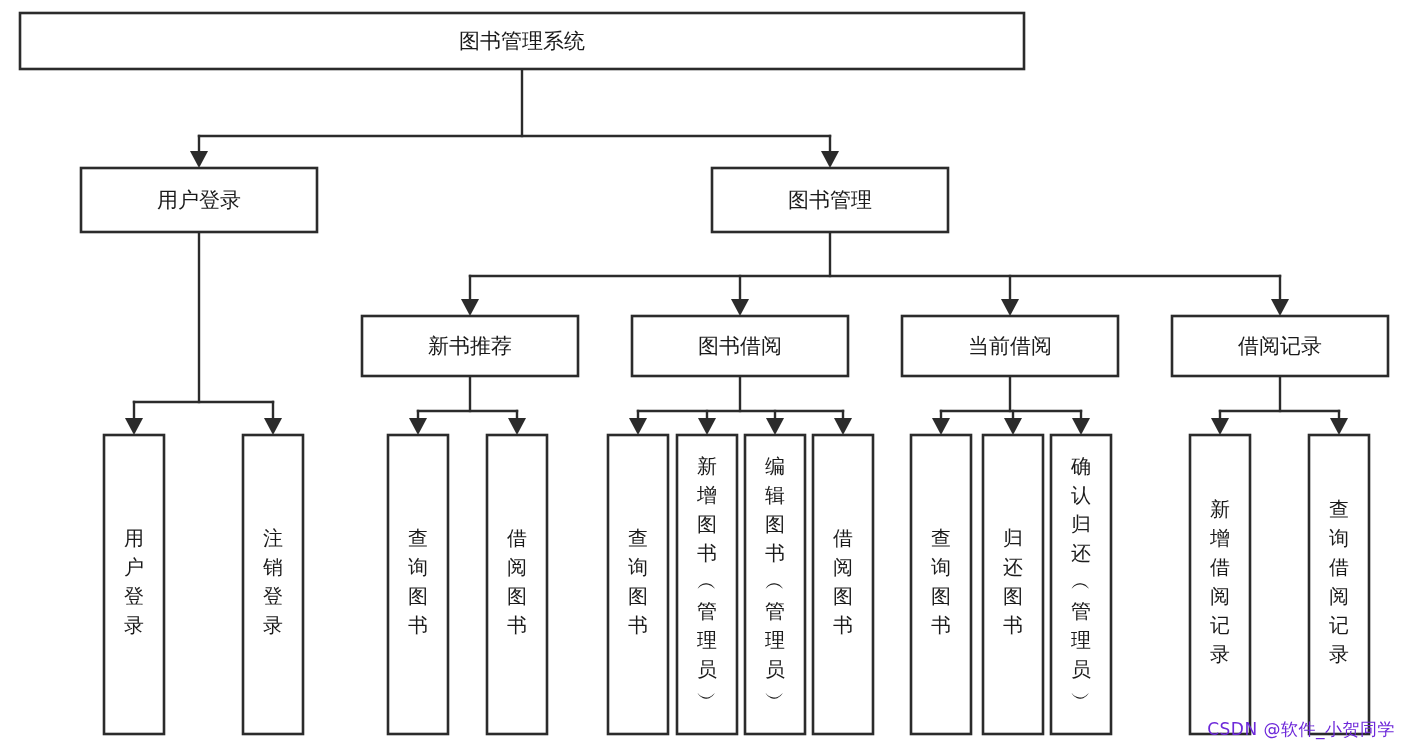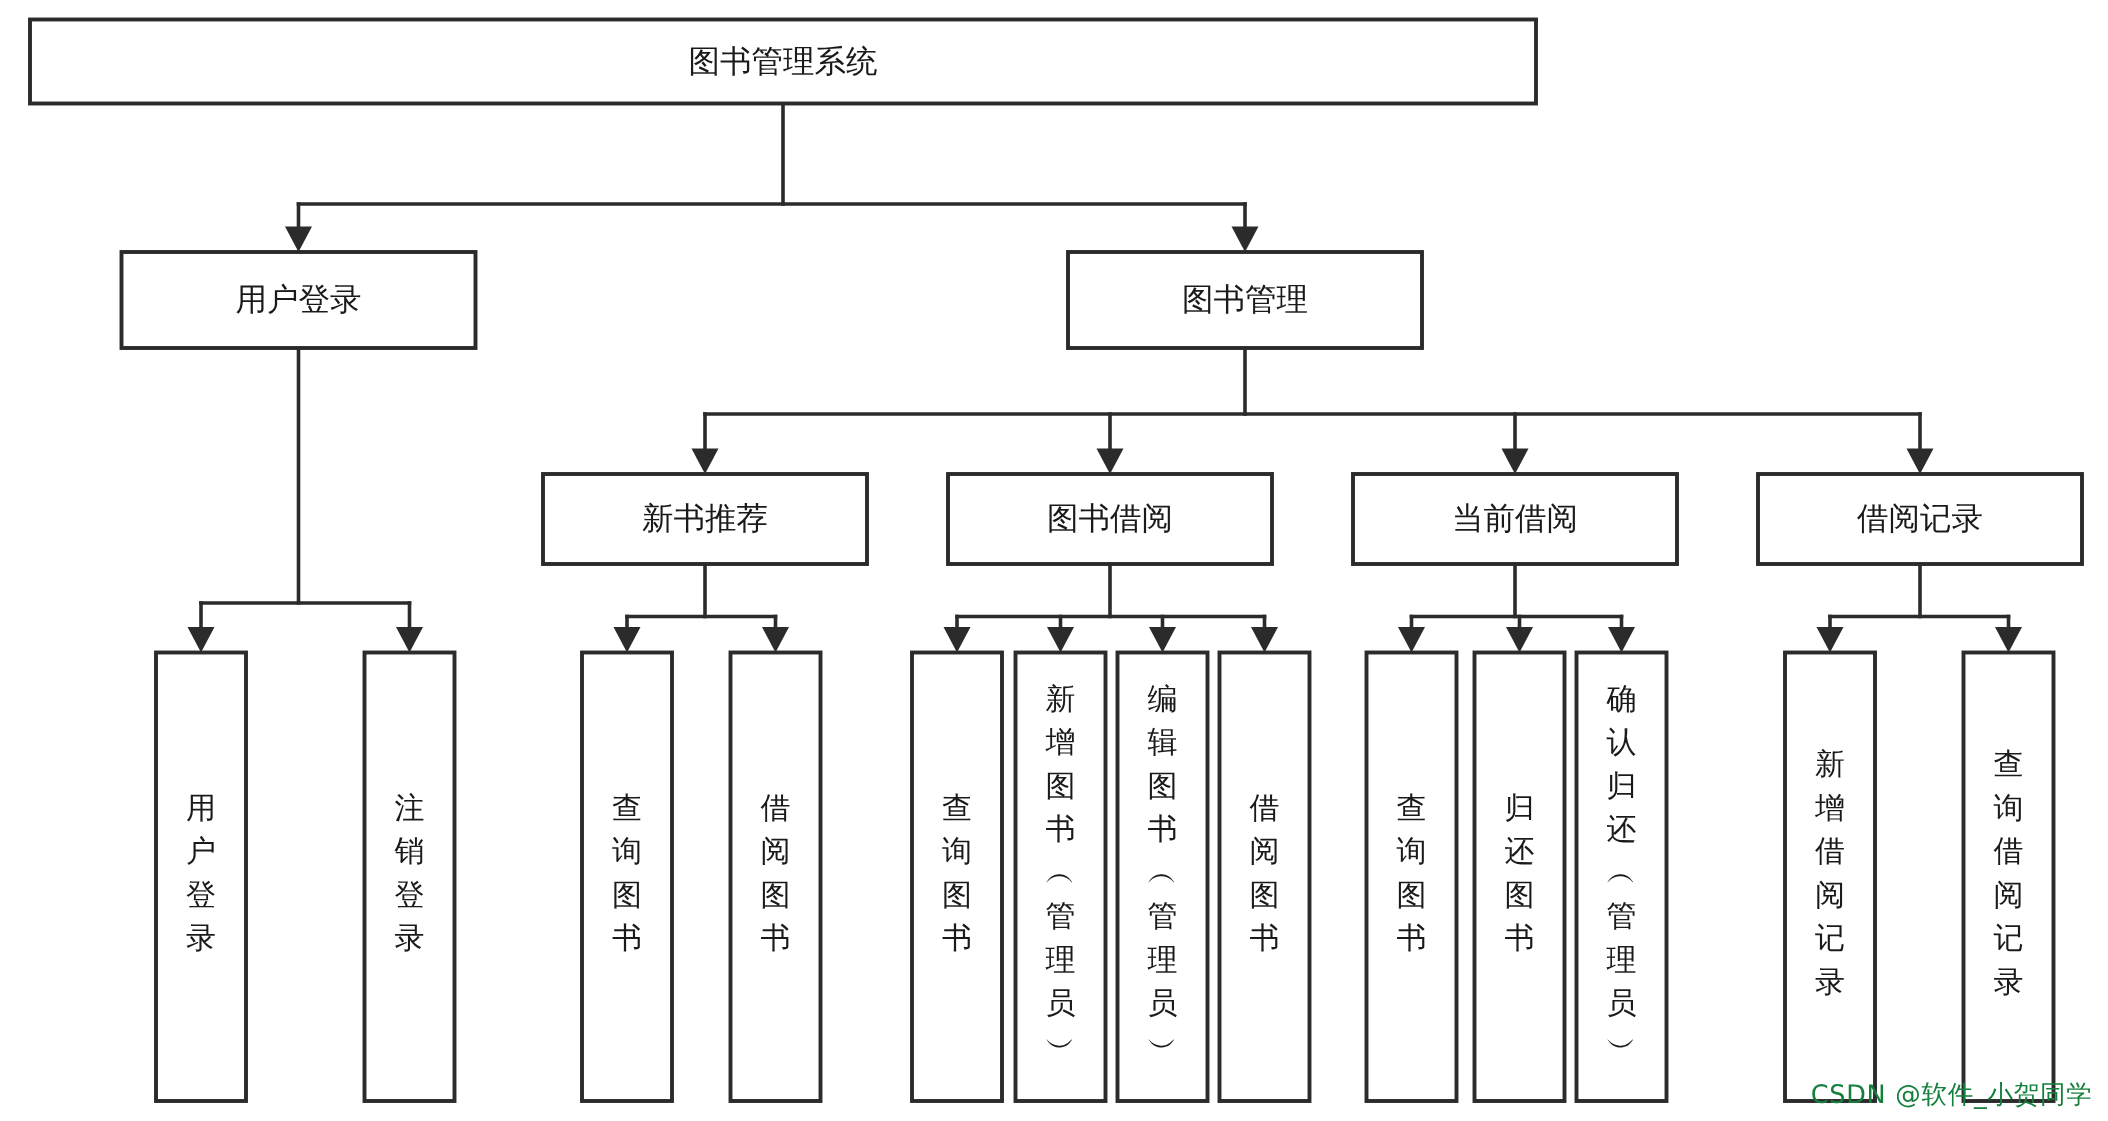--- a/index.html
+++ b/index.html
@@ -52,21 +52,21 @@
     font-size: 20px;
     fill: #1a1a1a;
     text-anchor: middle;
   }
   .watermark {
     position: absolute;
     right: 10px;
     bottom: 6px;
     font-family: "DejaVu Sans", "Liberation Sans", sans-serif;
     font-size: 17px;
-    color: #15803d;
+    color: #6d28d9;
     letter-spacing: 0.5px;
     white-space: nowrap;
     user-select: none;
   }
 </style>
 </head>
 <body>
 
 <div id="diagram-root">
   <svg id="tree-svg" viewBox="0 0 1405 747">

